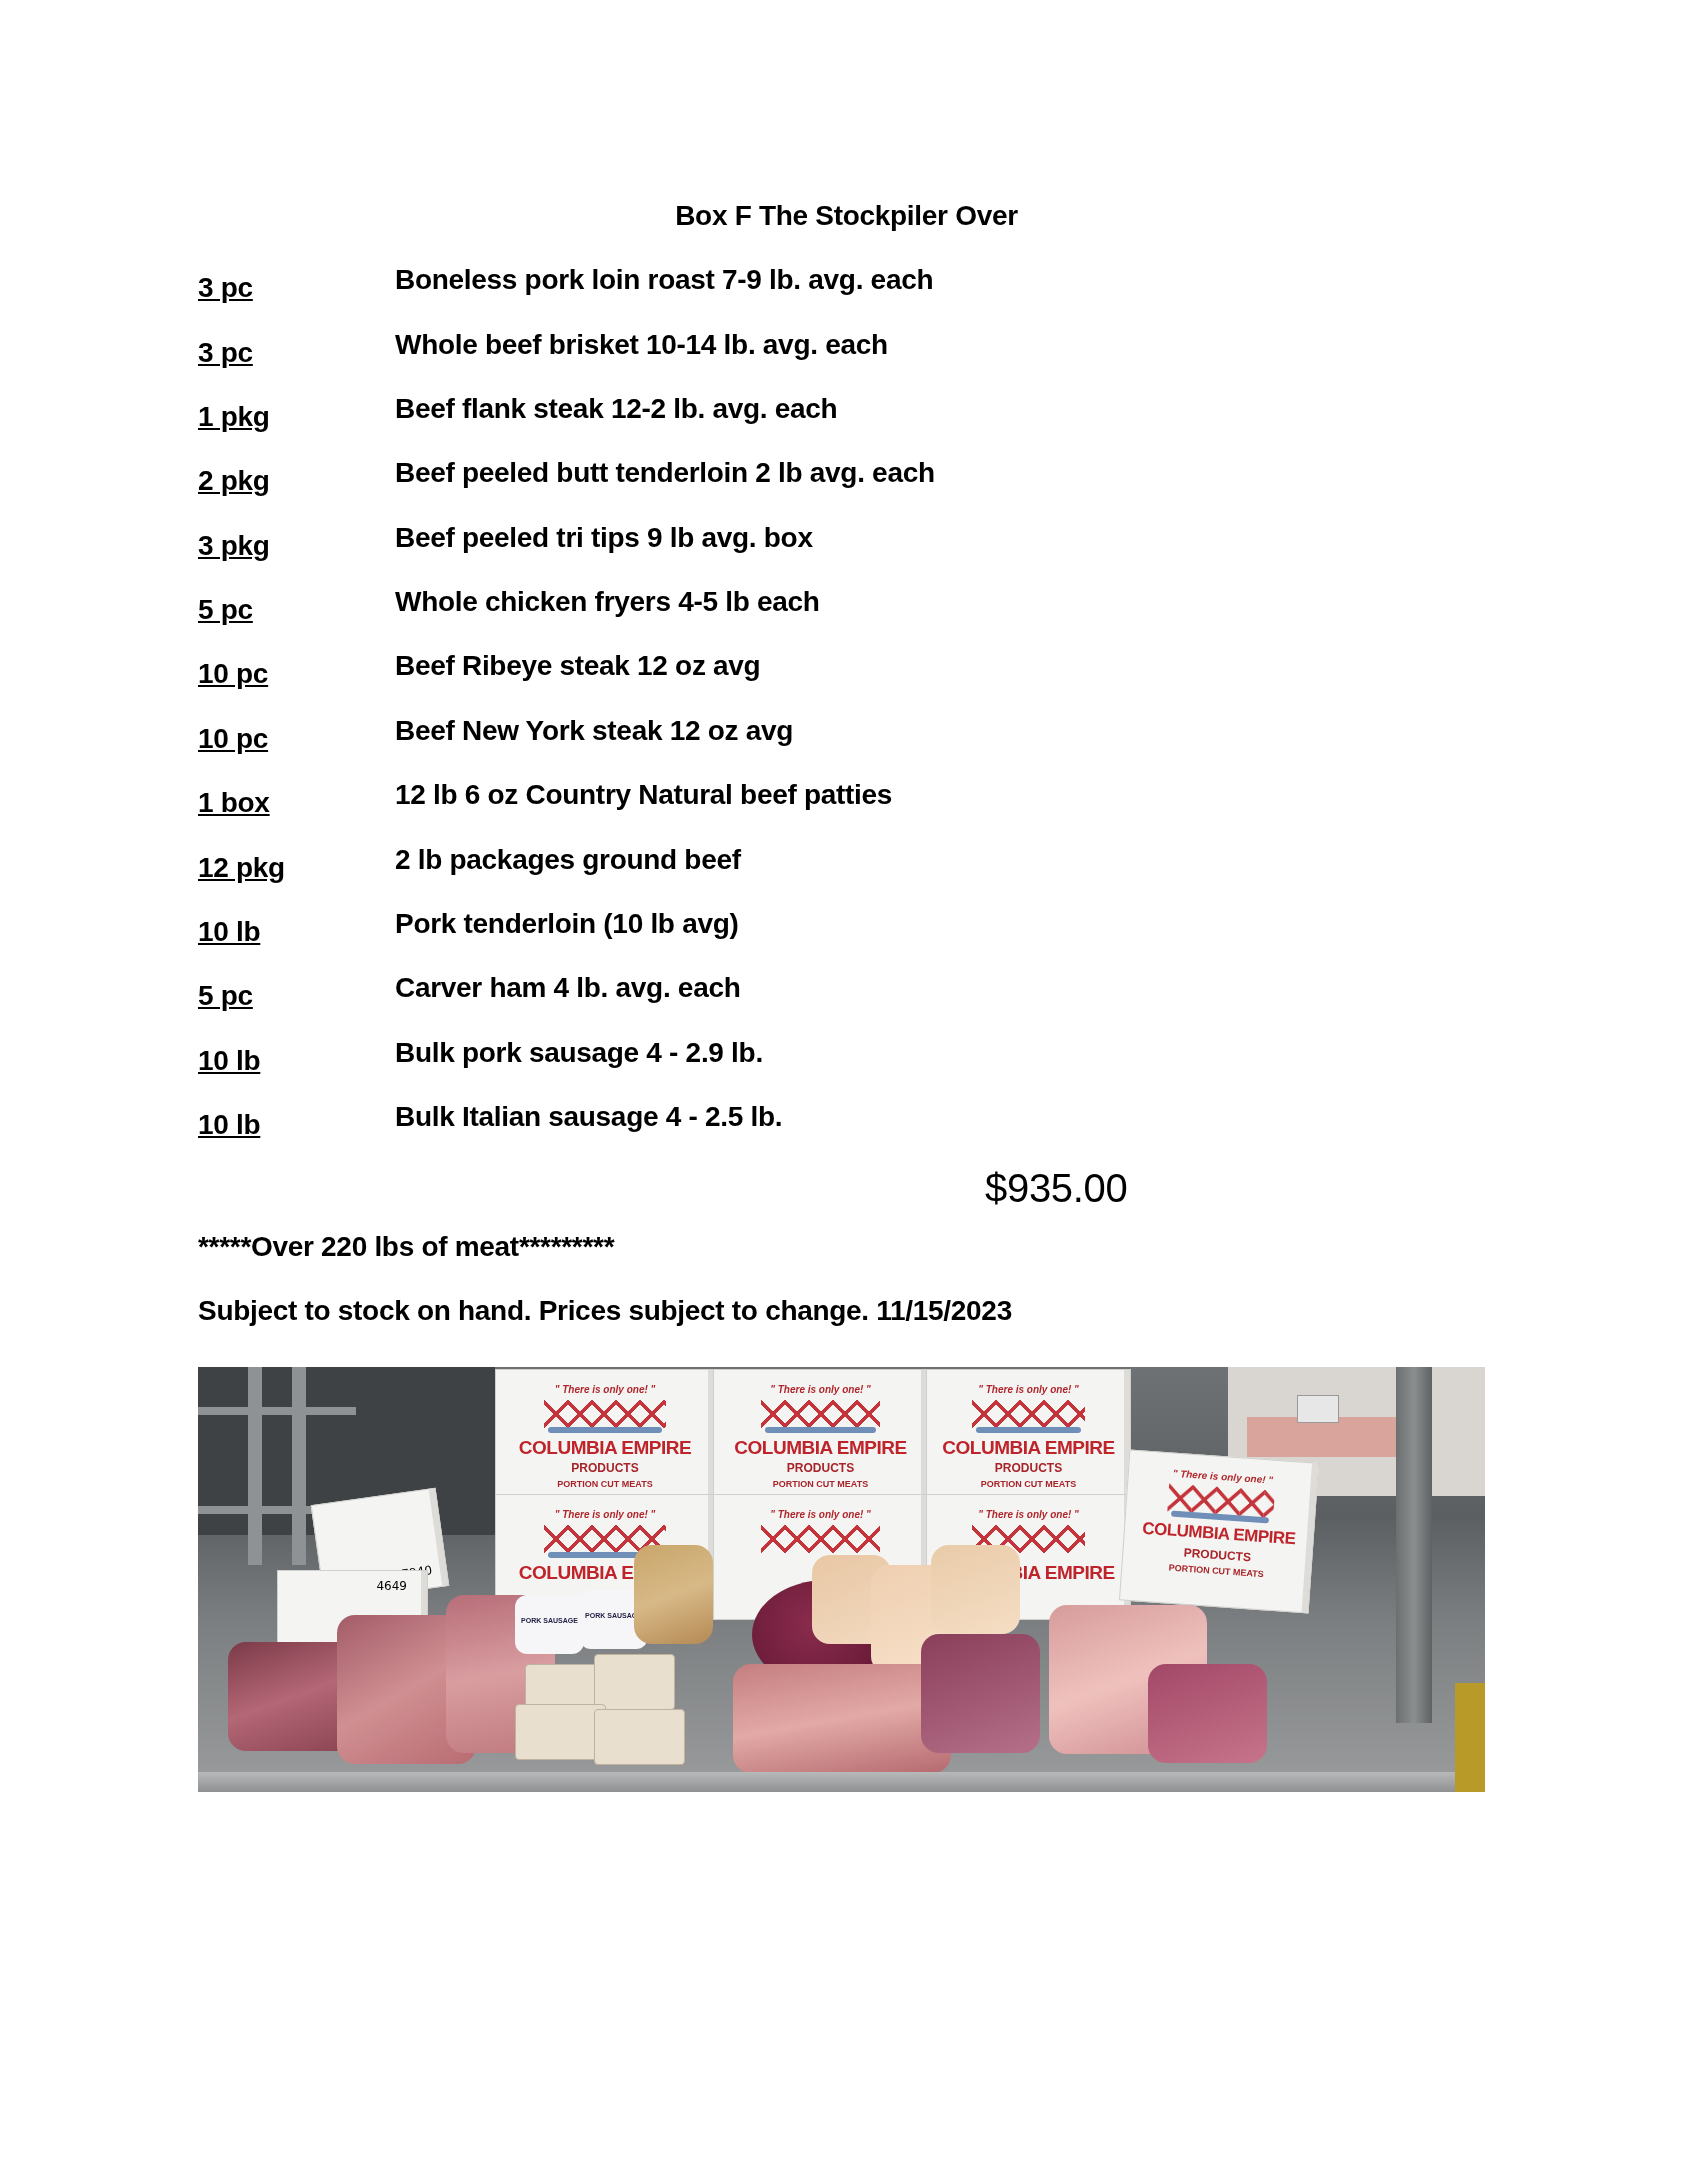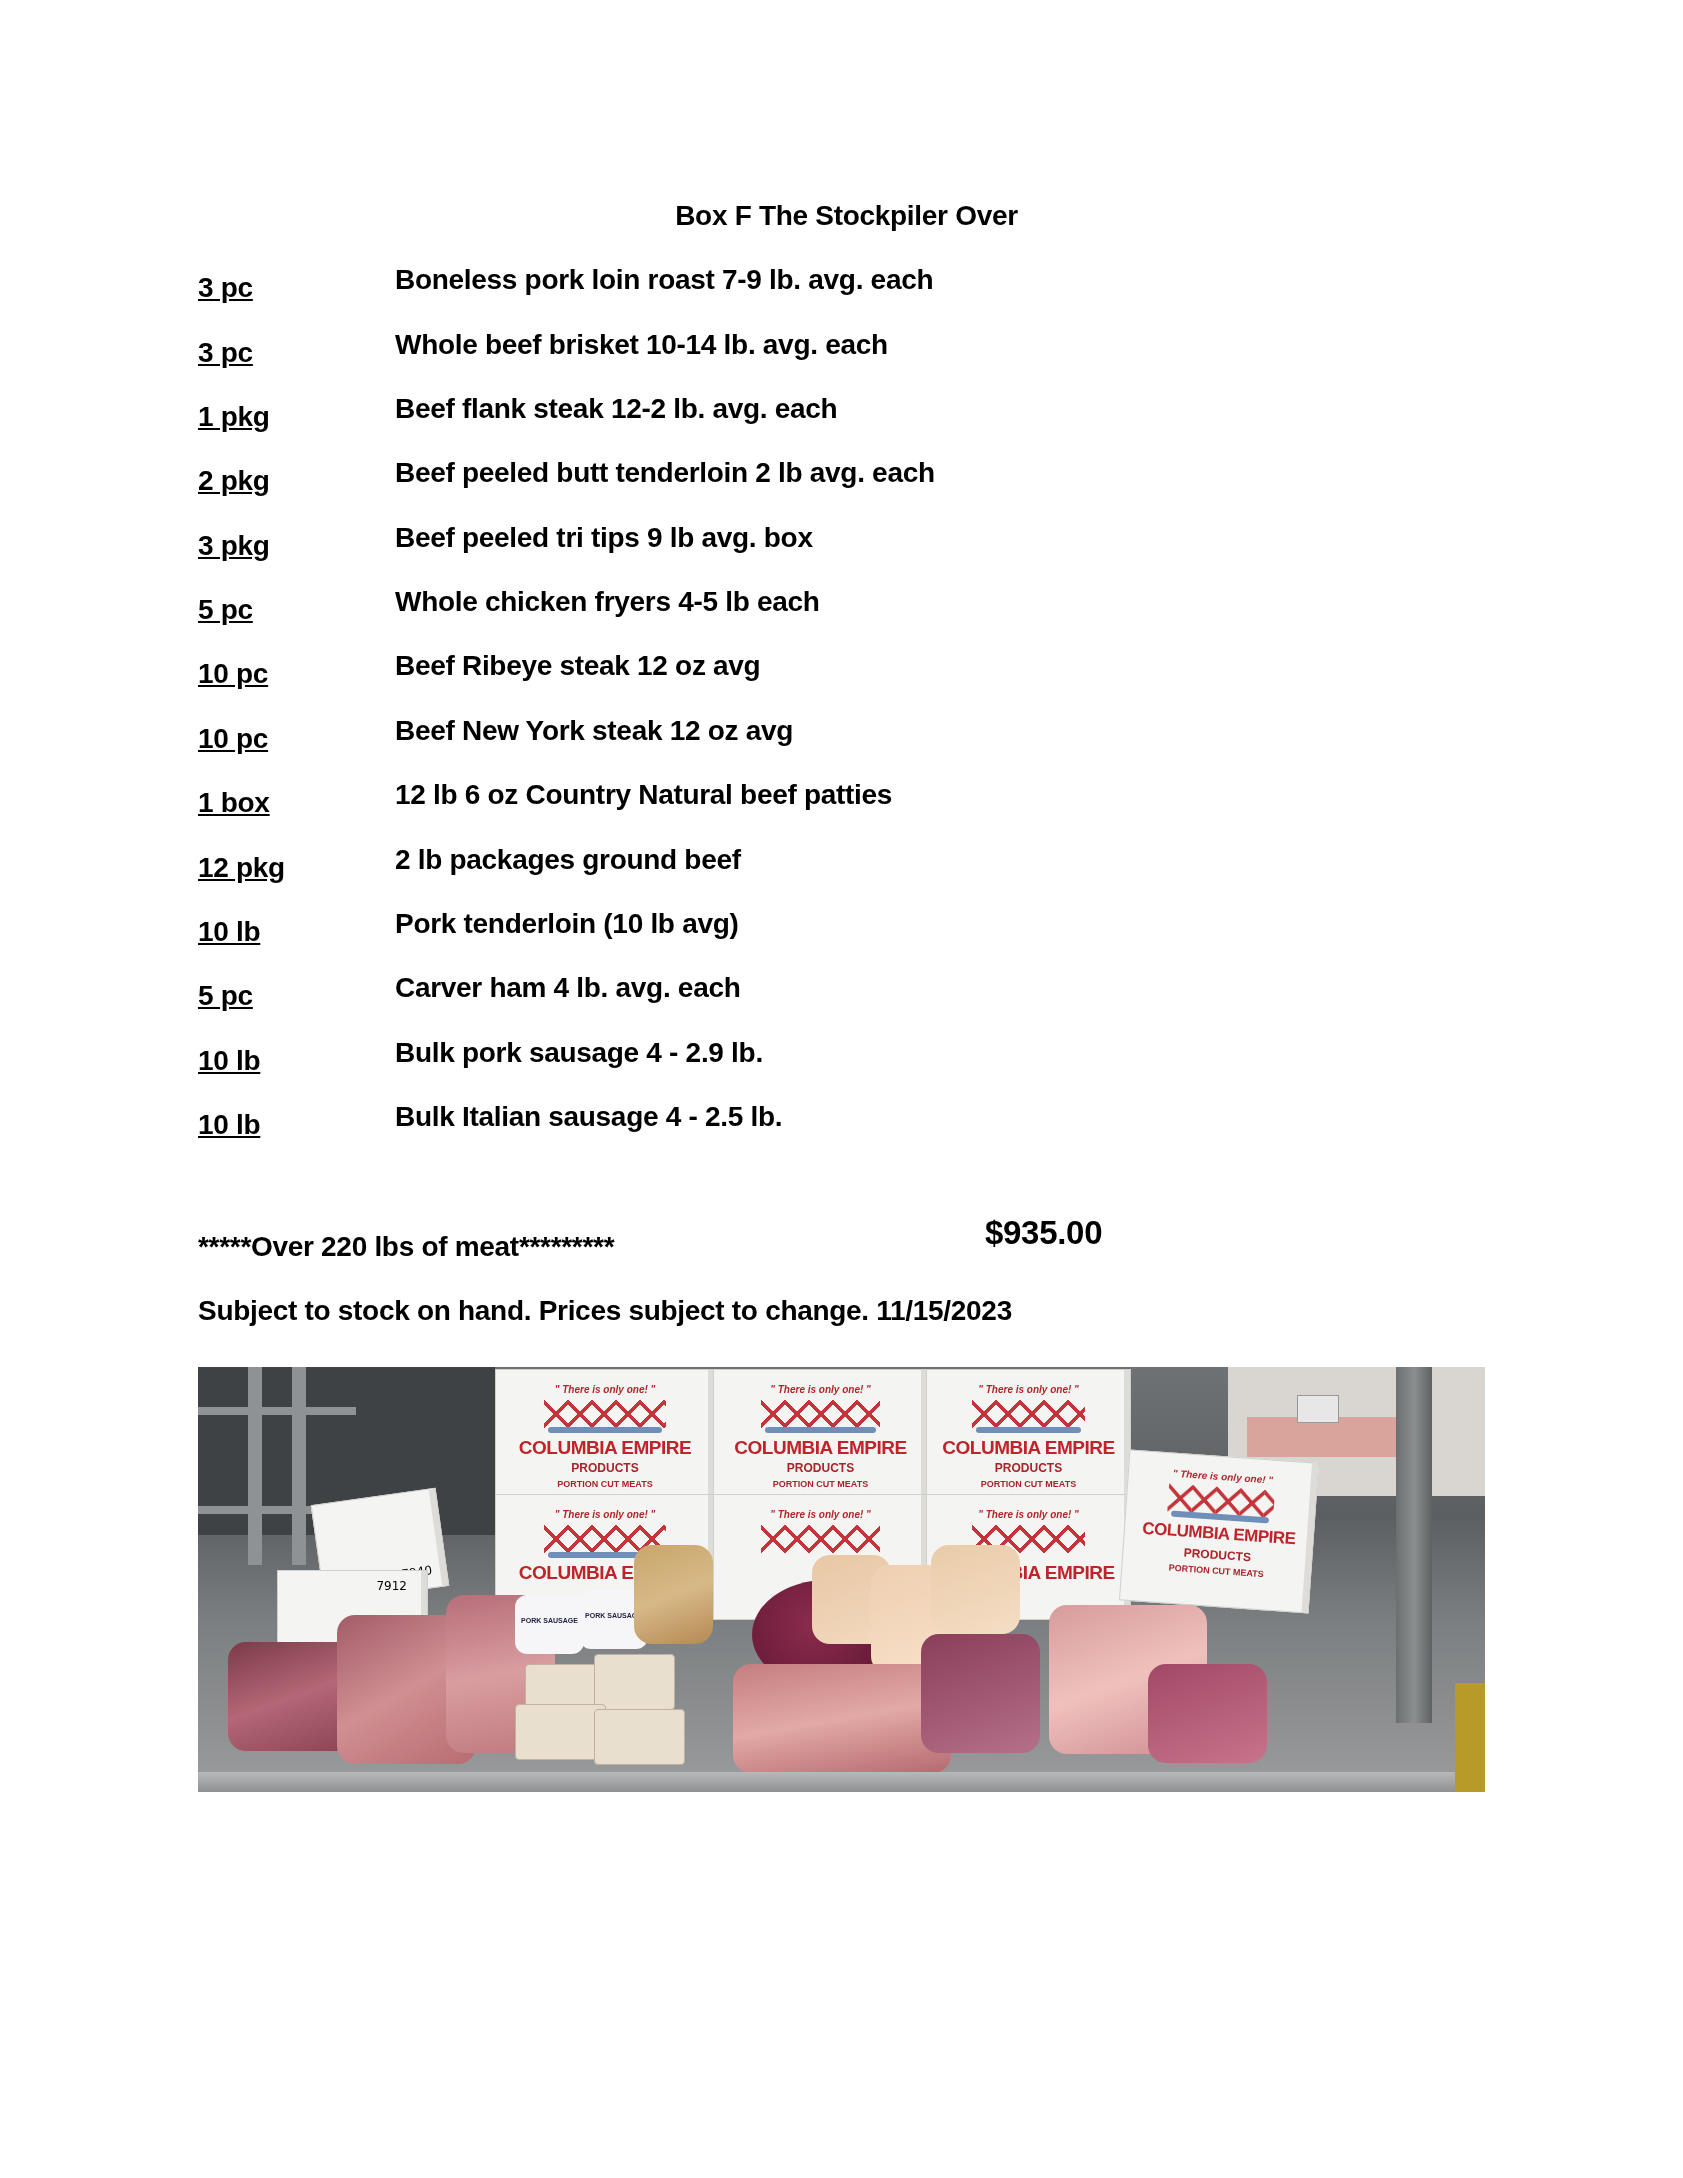--- a/index.html
+++ b/index.html
@@ -4,21 +4,21 @@
 <style>
   html, body { margin:0; padding:0; background:#ffffff; }
   body { width:1683px; height:2178px; position:relative; overflow:hidden;
          font-family:"Liberation Sans", "DejaVu Sans", sans-serif; color:#000; }
   .title { position:absolute; left:0; width:1683px; top:200px; text-align:center;
            font-weight:bold; font-size:28px; letter-spacing:-0.3px; }
   .title span { position:relative; left:5px; }
   .row { position:absolute; left:198px; height:40px; font-weight:bold; font-size:28px; letter-spacing:-0.3px; }
   .qty { position:absolute; left:0; top:8px; white-space:nowrap;text-decoration:underline; }
   .desc { position:absolute; left:197px; top:0; white-space:nowrap; }
-  .price { position:absolute; left:985px; top:1214px; font-weight:bold; font-size:33px; letter-spacing:-0.3px; }
+  .price { position:absolute; left:985px; top:1166px; font-weight:normal; font-size:40px; letter-spacing:-0.3px; }
   .note { position:absolute; left:198px; font-weight:bold; font-size:28px; letter-spacing:-0.3px; white-space:nowrap; }
 
   
   .photo { position:absolute; left:198px; top:1367px; width:1287px; height:425px; overflow:hidden;
            background:linear-gradient(180deg,#6f7274 0%, #5c5f61 35%, #7c7f81 60%, #9a9c9d 100%); }
   .bg-rack { position:absolute; background:#8f9294; }
   .bg-dark { position:absolute; background:#3f4244; }
   .box { position:absolute; background:#f4f4f2; border:1px solid #cfcfcc; box-shadow: inset -6px 0 0 #dedcd8; }
   .box .quote { position:absolute; left:0; right:0; top:14px; text-align:center; font-size:10px; color:#b0262c; font-style:italic; font-weight:bold; }
   .box .mtn { position:absolute; left:22%; right:22%; top:30px; height:28px;
@@ -165,21 +165,21 @@
       <div class="mtn-water"></div>
       <div class="brand" style="font-size:17px">COLUMBIA EMPIRE</div>
       <div class="sub">PRODUCTS</div>
       <div class="sub2">PORTION CUT MEATS</div>
     </div>
 
     <div class="box" style="left:119px;top:129px;width:124px;height:97px;transform:rotate(-8deg);">
       <div style="position:absolute;right:14px;bottom:10px;font-size:12px;font-family:'DejaVu Sans',sans-serif;">7940</div>
     </div>
     <div class="box" style="left:79px;top:203px;width:149px;height:94px;">
-      <div style="position:absolute;right:20px;top:8px;font-size:12px;font-family:'DejaVu Sans',sans-serif;">7912</div>
+      <div style="position:absolute;right:20px;top:8px;font-size:12px;font-family:'DejaVu Sans',sans-serif;">4649</div>
     </div>
 
     <div class="meat" style="left:30px;top:275px;width:129px;height:109px;background:linear-gradient(160deg,#7b3a48,#b46776,#8a4352);"></div>
     <div class="meat" style="left:139px;top:248px;width:139px;height:149px;background:linear-gradient(150deg,#a35c68,#d08f92,#b86c72);"></div>
     <div class="meat" style="left:248px;top:228px;width:109px;height:158px;background:linear-gradient(170deg,#b76e78,#d99da0,#c07b7f);"></div>
     <div class="pkg-label" style="left:317px;top:228px;width:69px;height:59px;">
       <div style="position:absolute;left:0;right:0;top:22px;text-align:center;font-size:7px;color:#224;font-weight:bold;">PORK SAUSAGE</div>
     </div>
     <div class="pkg-label" style="left:381px;top:223px;width:69px;height:59px;">
       <div style="position:absolute;left:0;right:0;top:22px;text-align:center;font-size:7px;color:#224;font-weight:bold;">PORK SAUSAGE</div>

